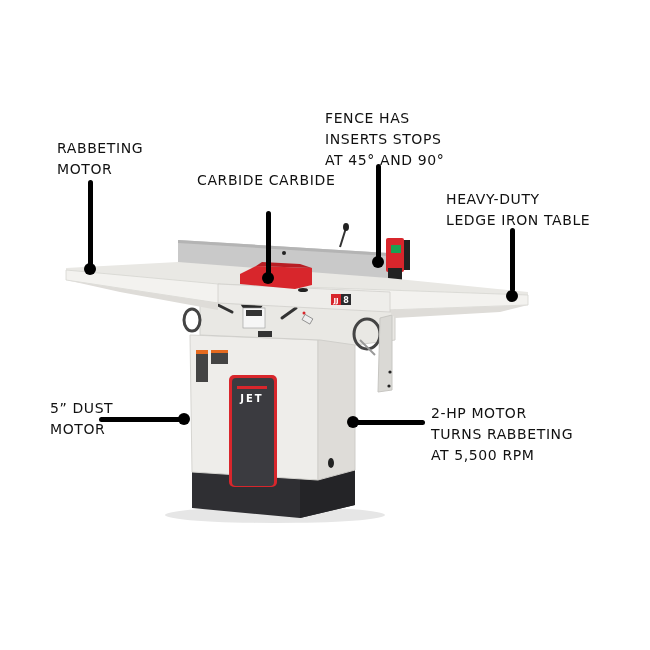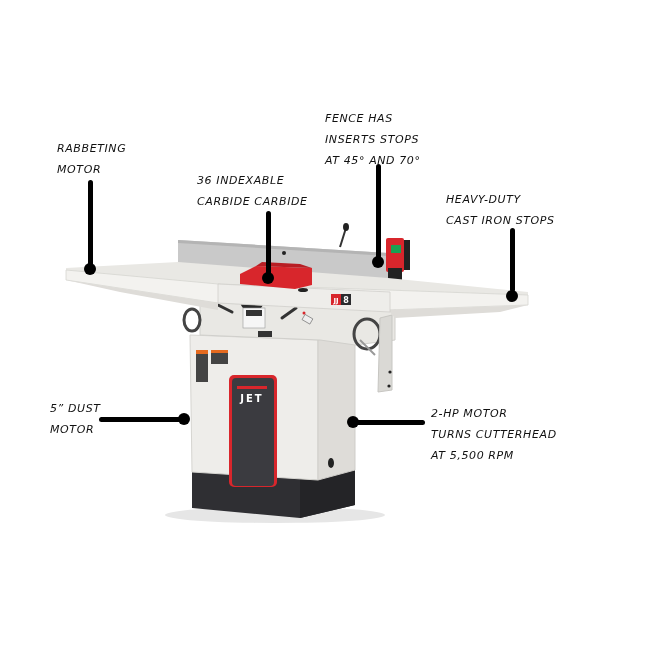--- a/index.html
+++ b/index.html
@@ -2,27 +2,26 @@
 <html><head>
   <meta charset="utf-8">
   <style>
     html, body { margin: 0; padding: 0; background: #ffffff; }
     body { width: 650px; height: 650px; position: relative; overflow: hidden; }
     .canvas { position: absolute; left: 0; top: 0; width: 650px; height: 650px; background: #ffffff; }
     .machine { position: absolute; left: 0; top: 0; width: 650px; height: 650px; }
     .callout {
       position: absolute;
       font-family: "DejaVu Sans", sans-serif;
-      font-size: 11px;
+      font-size: 14px;
       line-height: 21px;
       color: #111111;
       letter-spacing: 0.6px;
       white-space: nowrap;
       font-weight: 500;
-      font-style: italic;
     }
     .callout .line { display: block; }
     .leader { position: absolute; background: #000000; border-radius: 3px; }
     .dot { position: absolute; width: 12px; height: 12px; border-radius: 50%; background: #000000; }
   </style>
 </head>
 <body>
 
 <div class="canvas">
 
@@ -121,49 +120,48 @@
   </svg>
 
   <div class="callout" style="left:57px; top:138px;">
     <span class="line">RABBETING</span>
     <span class="line">MOTOR</span>
   </div>
   <div class="leader" style="left:88px; top:180px; width:5px; height:89px;"></div>
   <div class="dot" style="left:84px; top:263px;"></div>
 
   <div class="callout" style="left:197px; top:170px;">
-    <span class="line">36 INDEXABLE</span>
     <span class="line">CARBIDE CARBIDE</span>
   </div>
   <div class="leader" style="left:266px; top:211px; width:5px; height:66px;"></div>
   <div class="dot" style="left:262px; top:272px;"></div>
 
   <div class="callout" style="left:325px; top:108px;">
     <span class="line">FENCE HAS</span>
     <span class="line">INSERTS STOPS</span>
-    <span class="line">AT 45° AND 70°</span>
+    <span class="line">AT 45° AND 90°</span>
   </div>
   <div class="leader" style="left:376px; top:164px; width:5px; height:96px;"></div>
   <div class="dot" style="left:372px; top:256px;"></div>
 
   <div class="callout" style="left:446px; top:189px;">
     <span class="line">HEAVY-DUTY</span>
-    <span class="line">CAST IRON STOPS</span>
+    <span class="line">LEDGE IRON TABLE</span>
   </div>
   <div class="leader" style="left:510px; top:228px; width:5px; height:64px;"></div>
   <div class="dot" style="left:506px; top:290px;"></div>
 
   <div class="callout" style="left:50px; top:398px;">
     <span class="line">5” DUST</span>
     <span class="line">MOTOR</span>
   </div>
   <div class="leader" style="left:99px; top:417px; width:84px; height:5px;"></div>
   <div class="dot" style="left:178px; top:413px;"></div>
 
   <div class="callout" style="left:431px; top:391px;margin-top:12px;">
     <span class="line">2-HP MOTOR</span>
-    <span class="line">TURNS CUTTERHEAD</span>
+    <span class="line">TURNS RABBETING</span>
     <span class="line">AT 5,500 RPM</span>
   </div>
   <div class="leader" style="left:353px; top:420px; width:72px; height:5px;"></div>
   <div class="dot" style="left:347px; top:416px;"></div>
 
 </div>
 
 </body></html>

